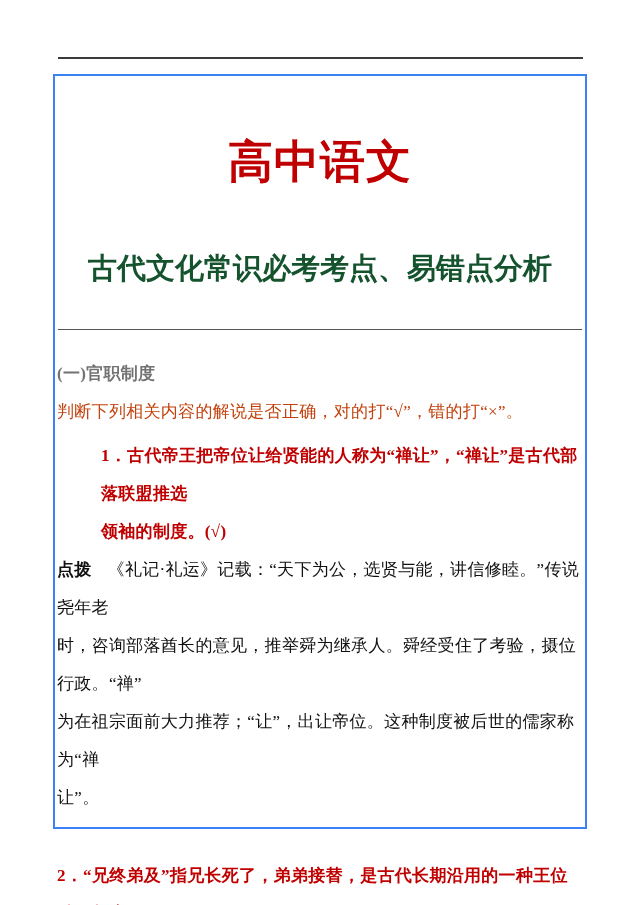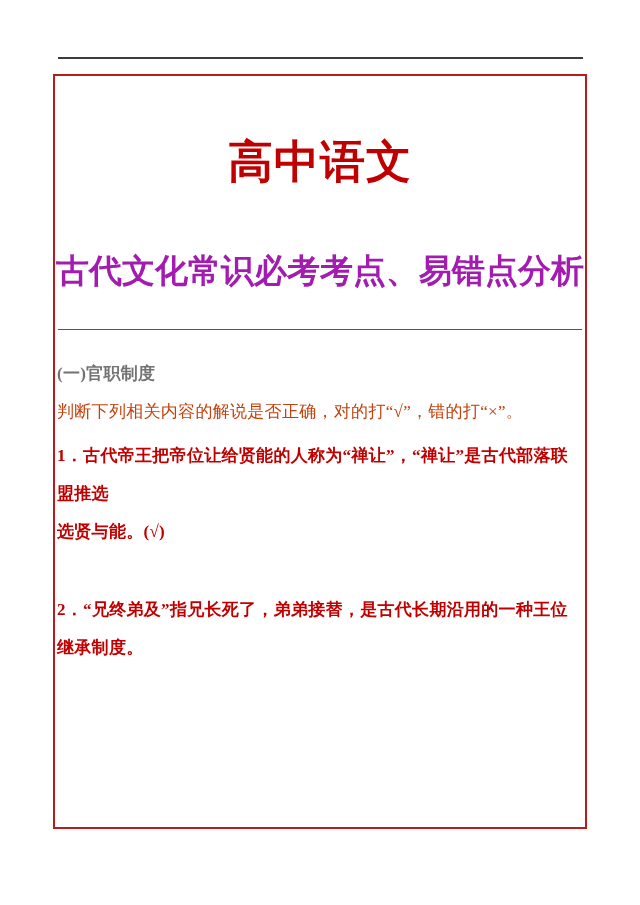--- a/index.html
+++ b/index.html
@@ -23,44 +23,44 @@
     height: 2px;
     background: #3c3c3c;
   }
   .content-box {
     position: absolute;
     left: 53px;
     top: 74px;
     width: 534px;
     height: 755px;
     box-sizing: border-box;
-    border: 2px solid #b91c1c;
+    border: 2px solid #3b82f6;
     background: #ffffff;
   }
   .doc-title {
     position: absolute;
     top: 62px;
     left: 0;
     width: 100%;
     text-align: center;
     font-size: 45px;
     font-weight: bold;
     letter-spacing: 1px;
     color: #c00000;
     line-height: 1.1;
   }
   .doc-subtitle {
     position: absolute;
     top: 177px;
     left: 0;
     width: 100%;
     text-align: center;
-    font-size: 33px;
+    font-size: 29px;
     font-weight: bold;
-    color: #a21caf;
+    color: #14532d;
     line-height: 1.1;
   }
   .title-divider {
     position: absolute;
     left: 3px;
     top: 253px;
     width: 524px;
     height: 1px;
     background: #555555;
   }
@@ -81,21 +81,21 @@
     font-weight: bold;
     color: #737373;
   }
   .instruction {
     color: #c2410c;
   }
   .red-item {
     color: #c00000;
     font-weight: bold;
   }
-  .q1 { margin-top: 6px; }
+  .q1 { margin-top: 6px; margin-left: 44px; }
   .q2 { margin-top: 40px; }
   .tip-label {
     font-weight: bold;
     margin-right: 16px;
   }
 </style>
 </head>
 <body>
 
 <div class="top-rule"></div>
@@ -110,23 +110,31 @@
 
   <div class="body-text">
 
 
     <div class="subsection-heading">(一)官职制度</div>
 
     <div class="instruction">判断下列相关内容的解说是否正确，对的打“√”，错的打“×”。</div>
 
     <div class="red-item q1">
       <div>1．古代帝王把帝位让给贤能的人称为“禅让”，“禅让”是古代部落联盟推选</div>
-      <div>选贤与能。(√)</div>
+      <div>领袖的制度。(√)</div>
     </div>
 
+    <div class="tip-paragraph">
+      <div>
+        <span class="tip-label">点拨</span><span>《礼记·礼运》记载：“天下为公，选贤与能，讲信修睦。”传说尧年老</span>
+      </div>
+      <div>时，咨询部落酋长的意见，推举舜为继承人。舜经受住了考验，摄位行政。“禅”</div>
+      <div>为在祖宗面前大力推荐；“让”，出让帝位。这种制度被后世的儒家称为“禅</div>
+      <div>让”。</div>
+    </div>
 
     <div class="red-item q2">
       <div>2．“兄终弟及”指兄长死了，弟弟接替，是古代长期沿用的一种王位继承制度。</div>
 
     </div>
 
   </div>
 </div>
 
 </body></html>

